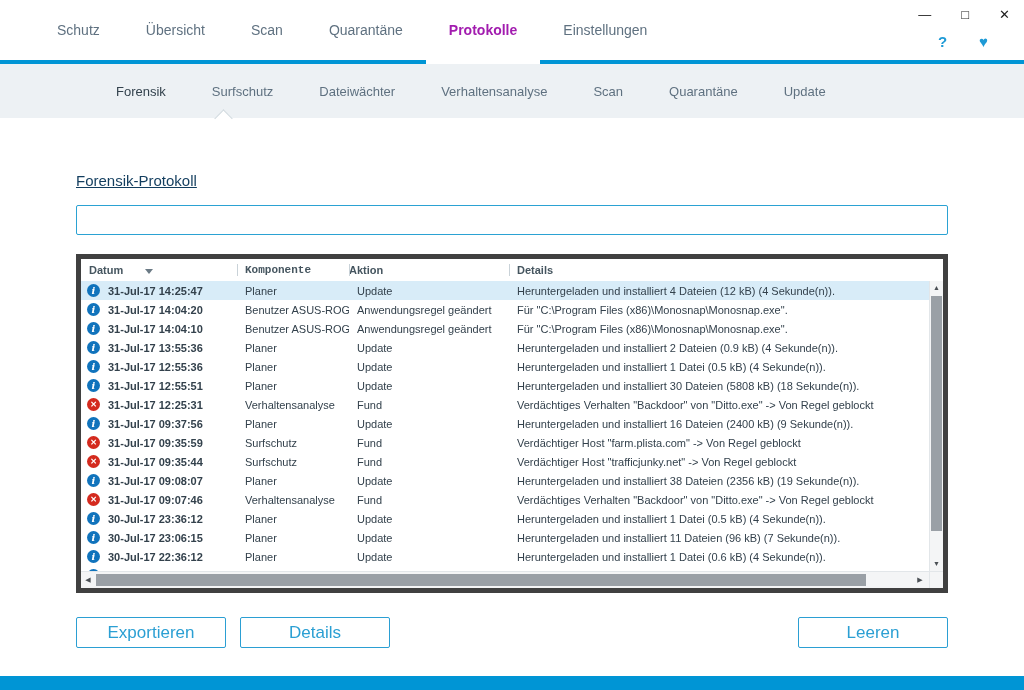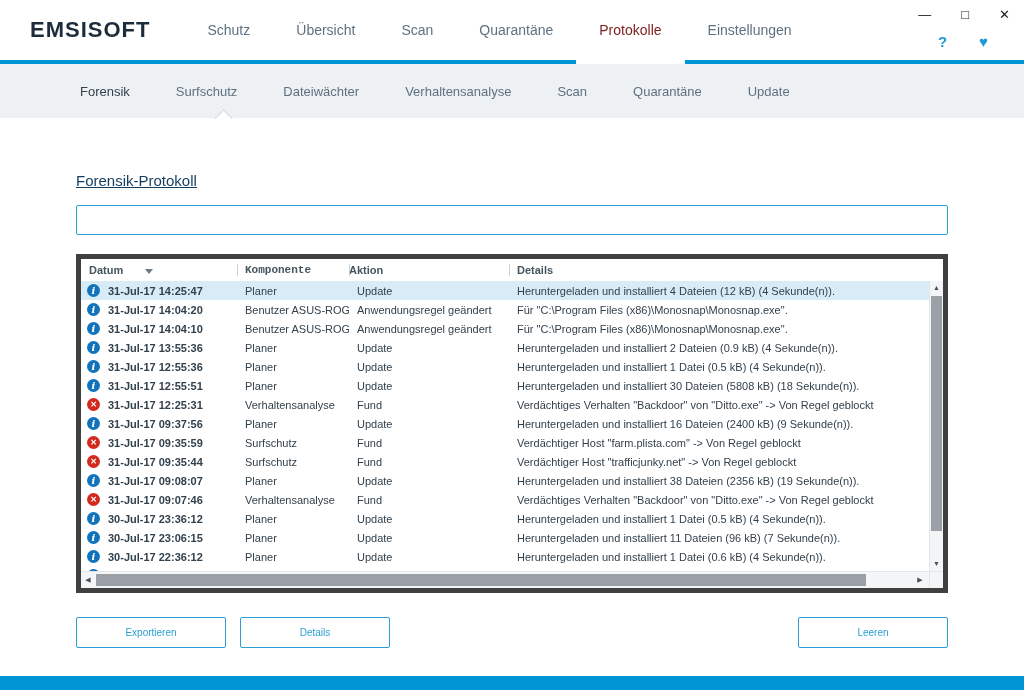--- a/index.html
+++ b/index.html
@@ -4,32 +4,32 @@
 <style>
   * { margin:0; padding:0; box-sizing:border-box; }
   html,body { width:1024px; height:690px; overflow:hidden; }
   body { font-family:"Liberation Sans", sans-serif; background:#ffffff; position:relative; }
 
   
   .titlebar { height:60px; background:#fff; position:relative; display:flex; align-items:center; z-index:2; }
   .logo { margin-left:30px; font-size:22px; font-weight:700; letter-spacing:1px; color:#1c2c3a; }
   .topnav { display:flex; margin-left:34px; height:60px; }
   .nav-item { padding:0 23px; line-height:60px; font-size:14px; color:#5f7180; cursor:pointer; position:relative; background:#fff; }
-  .nav-item.active { color:#7f1d1d; font-weight:400; }
+  .nav-item.active { color:#a21caf; font-weight:700; }
   .nav-item.active::after { content:""; position:absolute; left:0; right:0; bottom:-4px; height:4px; background:#fff; z-index:3; }
   .win-controls { position:absolute; top:6px; right:14px; display:flex; gap:30px; color:#1b1b1b; }
   .win-controls span { font-size:13px; line-height:18px; cursor:pointer; }
   .icons-row { position:absolute; top:33px; right:36px; display:flex; gap:32px; }
   .help { color:#1e9ad6; font-weight:700; font-size:15px; cursor:pointer; }
   .heart { color:#1e9ad6; font-size:15px; cursor:pointer; }
 
   .accent { height:4px; background:#0095d5; position:relative; z-index:1; }
 
   
-  .subnav { height:54px; background:#edf1f4; display:flex; align-items:center; gap:46px; padding-left:80px; position:relative; }
+  .subnav { height:54px; background:#edf1f4; display:flex; align-items:center; gap:46px; padding-left:116px; position:relative; }
   .subnav-item { font-size:13px; color:#5f7180; cursor:pointer; }
   .subnav-item.active { color:#33424d; }
   .subnav-caret { position:absolute; left:217px; bottom:-7px; width:13px; height:13px; background:#fff; transform:rotate(45deg); border-top:1px solid #cfd8de; border-left:1px solid #cfd8de; z-index:4; }
 
   
   .main { padding:0 76px; }
   .page-title { margin-top:54px; font-size:15px; font-weight:400; color:#123d5e;text-decoration:underline; }
   .filter { margin-top:16px; display:block; width:100%; height:30px; border:1px solid #2ba2d3; border-radius:2px; padding:0 8px; font-size:13px; color:#333; outline:none; font-family:"Liberation Sans",sans-serif; }
 
   .table { margin-top:19px; border:5px solid #404040; position:relative; background:#fff; }
@@ -63,30 +63,29 @@
   
   .hscroll { height:17px; border-top:1px solid #e2e6e9; background:#f4f5f6; position:relative; }
   .h-arrow { position:absolute; top:0; bottom:0; width:14px; text-align:center; font-size:7px; color:#4a4f54; line-height:16px; cursor:pointer; }
   .h-arrow.left { left:0; }
   .h-arrow.right { right:16px; }
   .h-thumb { position:absolute; left:15px; top:2px; bottom:2px; width:770px; background:#9aa0a6; cursor:pointer; }
   .h-corner { position:absolute; right:0; top:0; bottom:0; width:14px; border-left:1px solid #e2e6e9; background:#f4f5f6; }
 
   
   .actions { margin-top:24px; display:flex; gap:14px; }
-  .btn { width:150px; height:31px; background:#fff; border:1px solid #2b9fd3; border-radius:2px; color:#2b9fd3; font-size:10px; font-family:"Liberation Sans",sans-serif; cursor:pointer; }
+  .btn { width:150px; height:31px; background:#fff; border:1px solid #2b9fd3; border-radius:2px; color:#2b9fd3; font-size:17px; font-family:"Liberation Sans",sans-serif; cursor:pointer; }
   .btn.clear { margin-left:auto; }
 
   .bottombar { position:absolute; left:0; right:0; bottom:0; height:14px; background:#0095d5; }
 </style>
 </head>
 <body>
 
 <header class="titlebar">
-  <div class="logo">EMSISOFT</div>
   <nav class="topnav">
     <div class="nav-item">Schutz</div>
     <div class="nav-item">Übersicht</div>
     <div class="nav-item">Scan</div>
     <div class="nav-item">Quarantäne</div>
     <div class="nav-item active">Protokolle</div>
     <div class="nav-item">Einstellungen</div>
   </nav>
   <div class="win-controls">
     <span>—</span>

